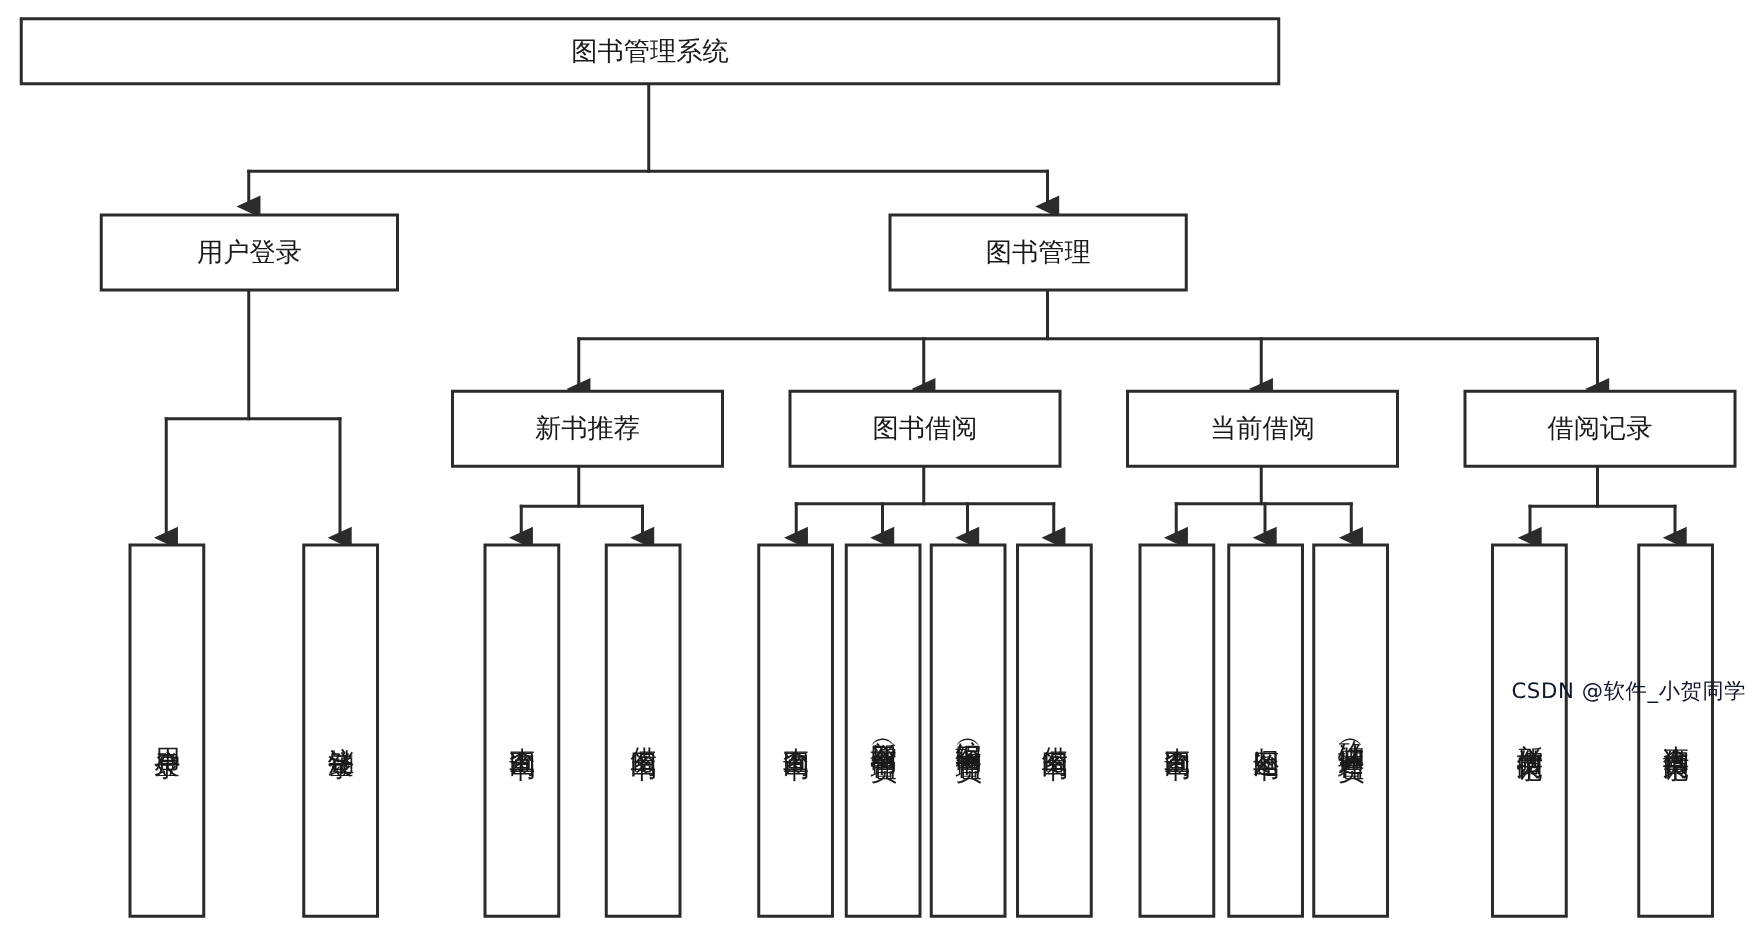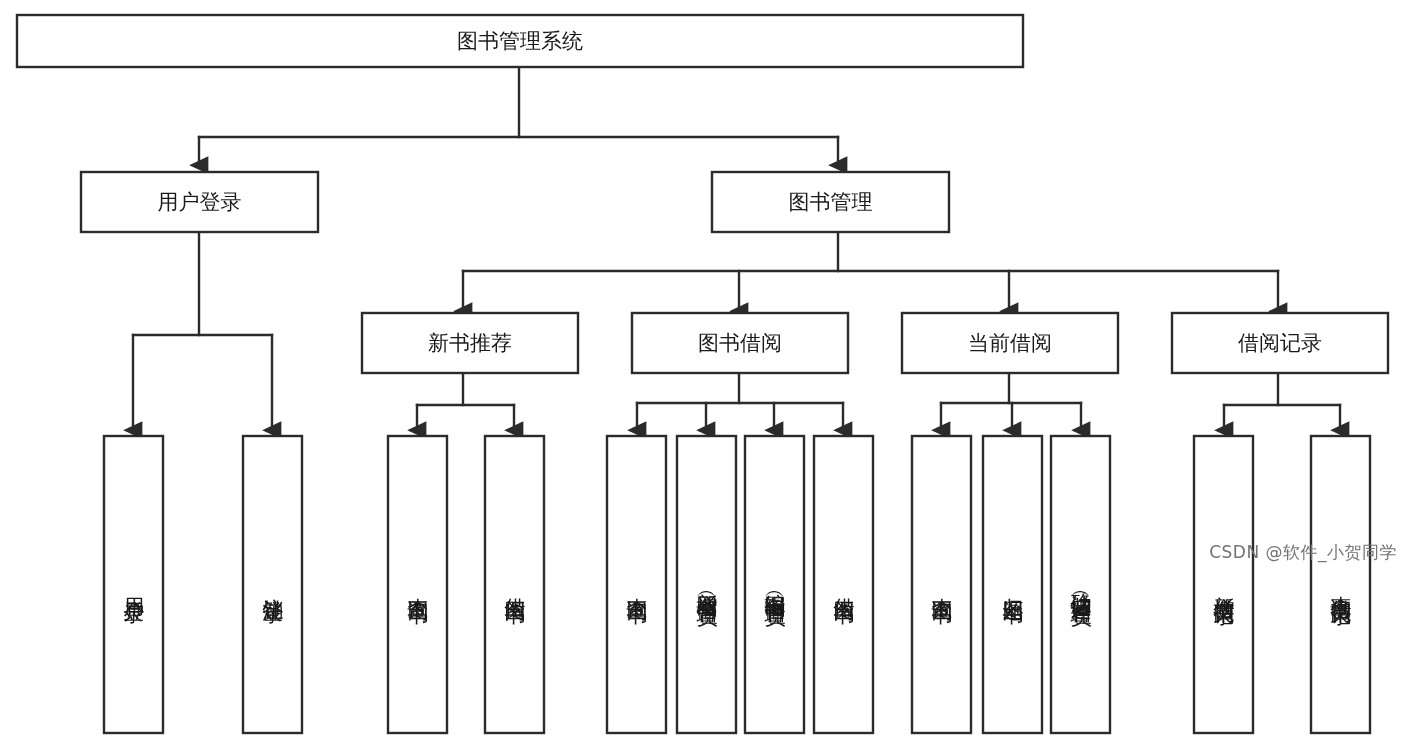--- a/index.html
+++ b/index.html
@@ -58,21 +58,21 @@
     justify-content: center;
     white-space: nowrap;
     pointer-events: none;
   }
   .watermark {
     position: absolute;
     right: 8px;
     bottom: 6px;
     font-family: "DejaVu Sans", "Liberation Sans", sans-serif;
     font-size: 17px;
-    color: #737373;
+    color: #0f172a;
     letter-spacing: 0.5px;
     white-space: nowrap;
   }
 </style>
 </head>
 <body>
 
 <div id="diagram-root">
 
   <svg id="flow-svg" viewBox="0 0 1405 747">

